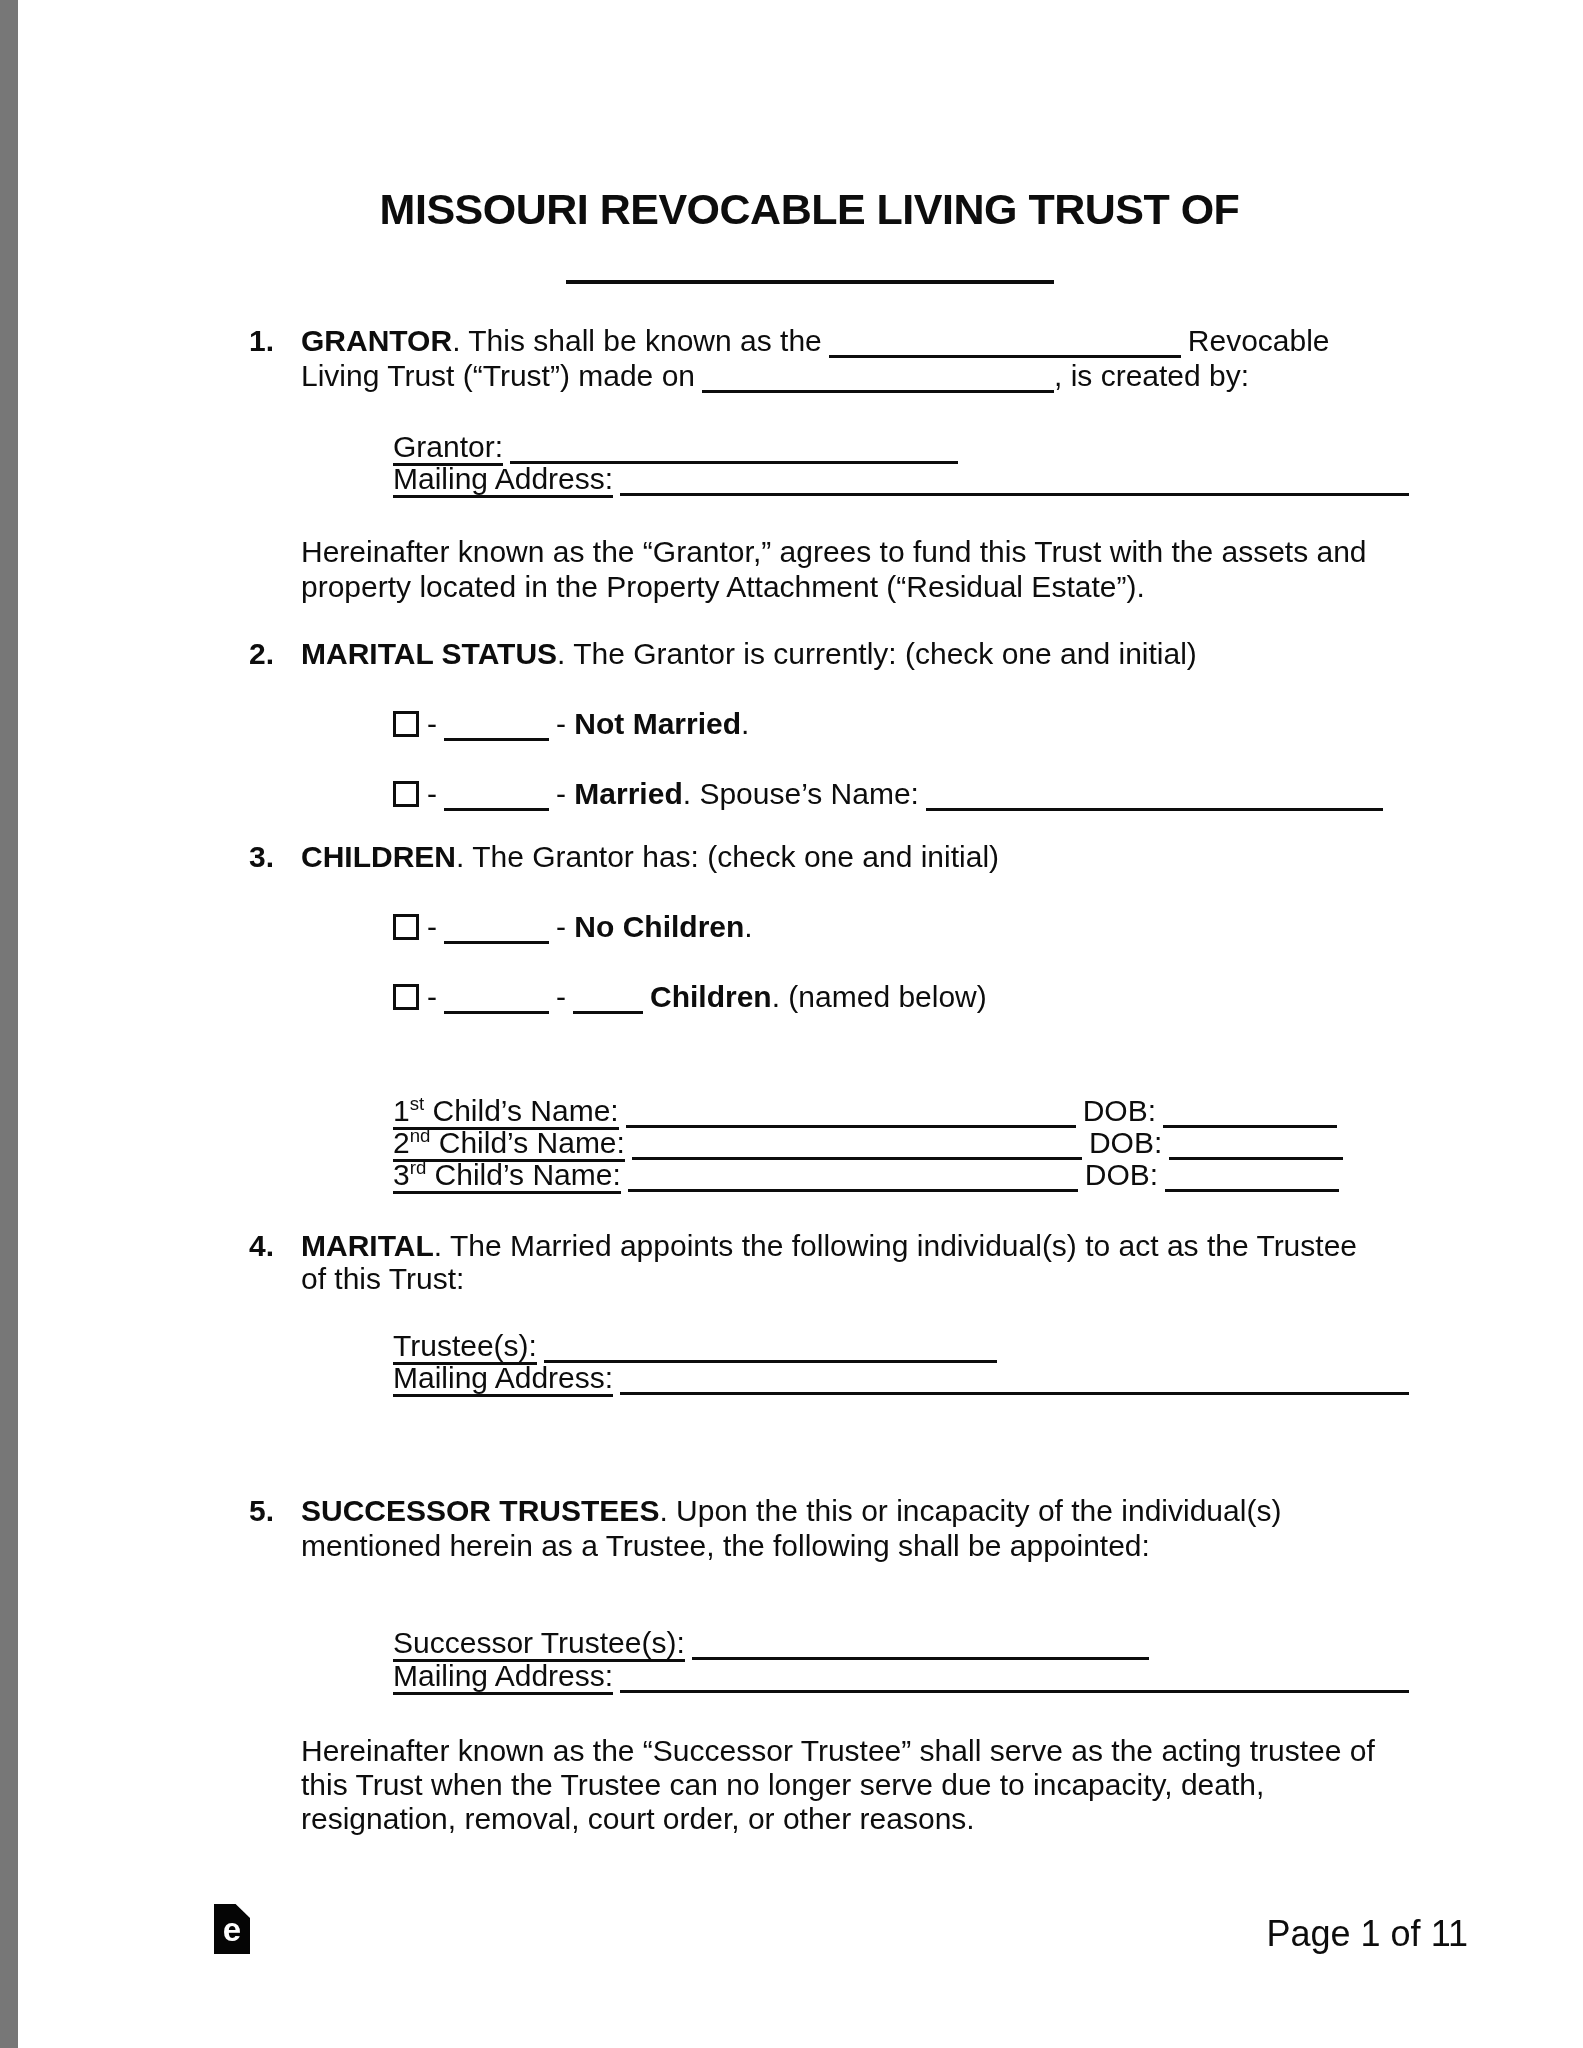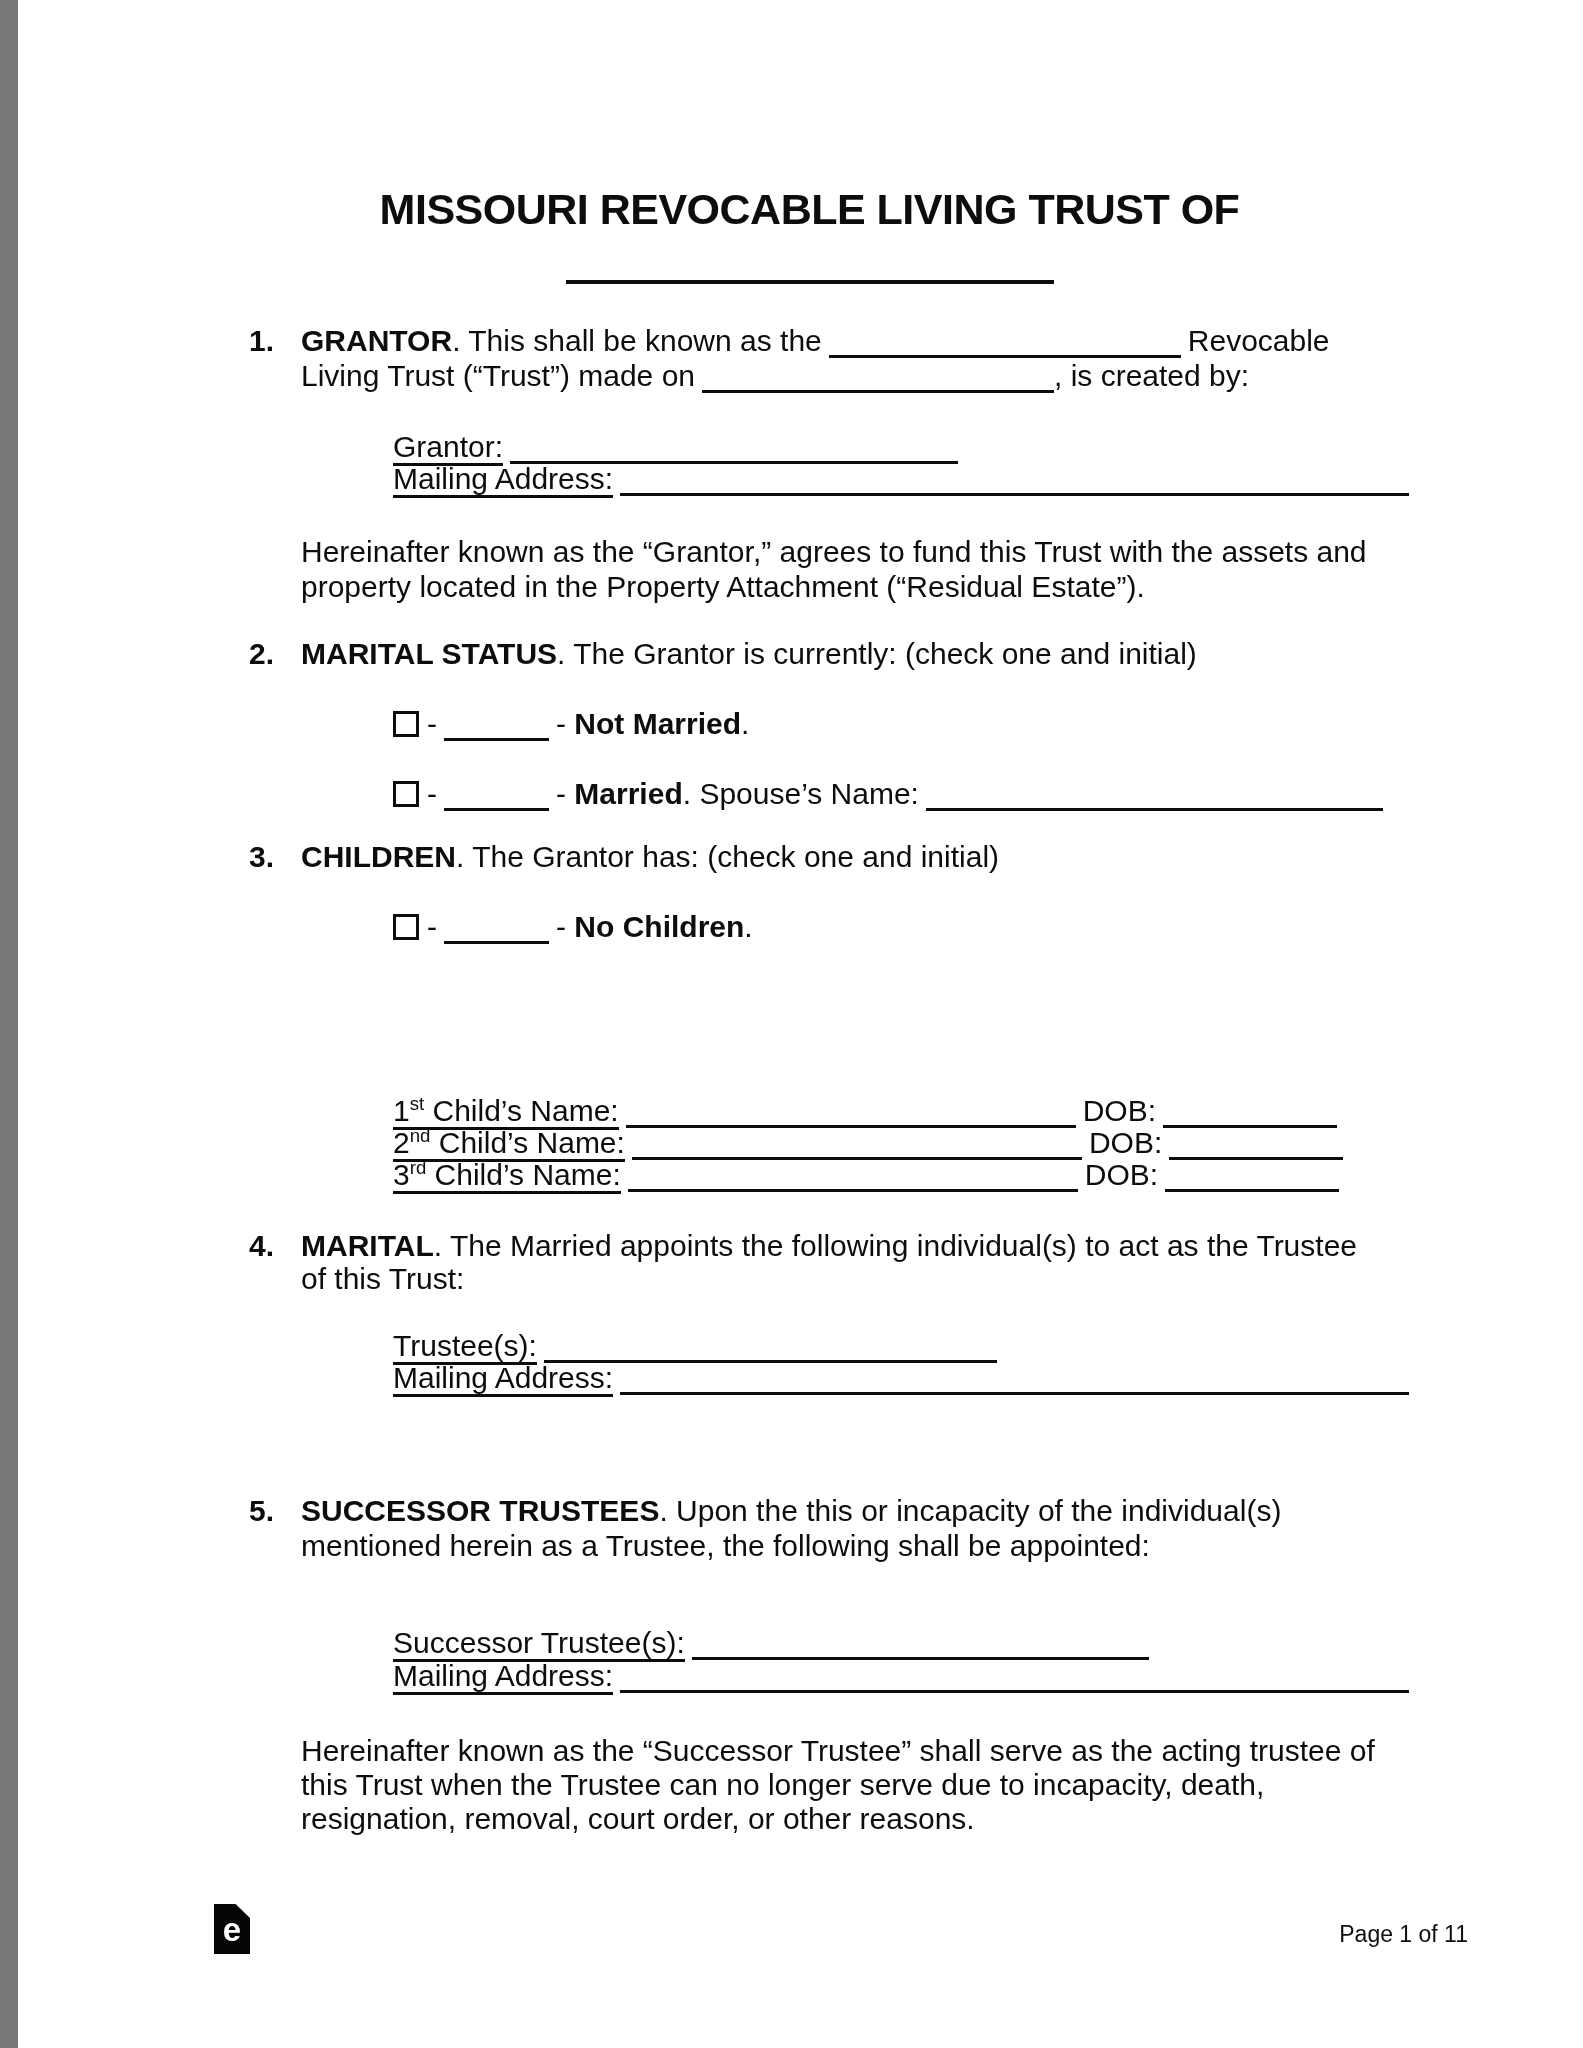--- a/index.html
+++ b/index.html
@@ -49,21 +49,21 @@
   }
   .title-blank {
     position:absolute;
     top:252px; left:548px;
     width:488px; height:28px;
     border-bottom:4px solid #0d0d0d;
   }
   .pagenum {
     position:absolute;
     top:1917px; right:133px;
-    font-size:23px; line-height:34px;
+    font-size:36px; line-height:34px;
   }
   .logo { position:absolute; left:196px; top:1904px; width:36px; height:50px; }
   .logo .paper {
     position:absolute; left:0; top:0; width:100%; height:100%;
     background:#050505;
     clip-path:polygon(0 0, 60% 0, 100% 28%, 100% 100%, 0 100%);
   }
   .logo .fold {
     position:absolute; left:21px; top:1px; width:13px; height:12px;
     background:#050505;
@@ -108,20 +108,23 @@
   <div class="line" style="top:776px; left:375px;">
     <span class="cb"></span><span>-</span><span class="blank" style="width:105px;"></span><span>-</span> <span class="b">Married</span><span>. Spouse’s Name:</span><span class="blank" style="width:457px;"></span>
   </div>
 
   <div class="line" style="top:839px; left:231px;">
     <span class="num">3.</span><span class="b">CHILDREN</span><span>. The Grantor has: (check one and initial)</span>
   </div>
   <div class="line" style="top:909px; left:375px;">
     <span class="cb"></span><span>-</span><span class="blank" style="width:105px;"></span><span>-</span> <span class="b">No Children</span><span>.</span>
   </div>
+  <div class="line" style="top:979px; left:375px;">
+    <span class="cb"></span><span>-</span><span class="blank" style="width:105px;"></span><span>-</span><span class="blank" style="width:70px;"></span><span class="b">Children</span><span>. (named below)</span>
+  </div>
   <div class="line" style="top:1093px; left:375px;">
     <span class="ul"><span>1</span><sup>st</sup><span> Child’s Name:</span></span><span class="blank" style="width:450px;"></span><span>DOB:</span><span class="blank" style="width:174px;"></span>
   </div>
   <div class="line" style="top:1125px; left:375px;">
     <span class="ul"><span>2</span><sup>nd</sup><span> Child’s Name:</span></span><span class="blank" style="width:450px;"></span><span>DOB:</span><span class="blank" style="width:174px;"></span>
   </div>
   <div class="line" style="top:1157px; left:375px;">
     <span class="ul"><span>3</span><sup>rd</sup><span> Child’s Name:</span></span><span class="blank" style="width:450px;"></span><span>DOB:</span><span class="blank" style="width:174px;"></span>
   </div>
 

